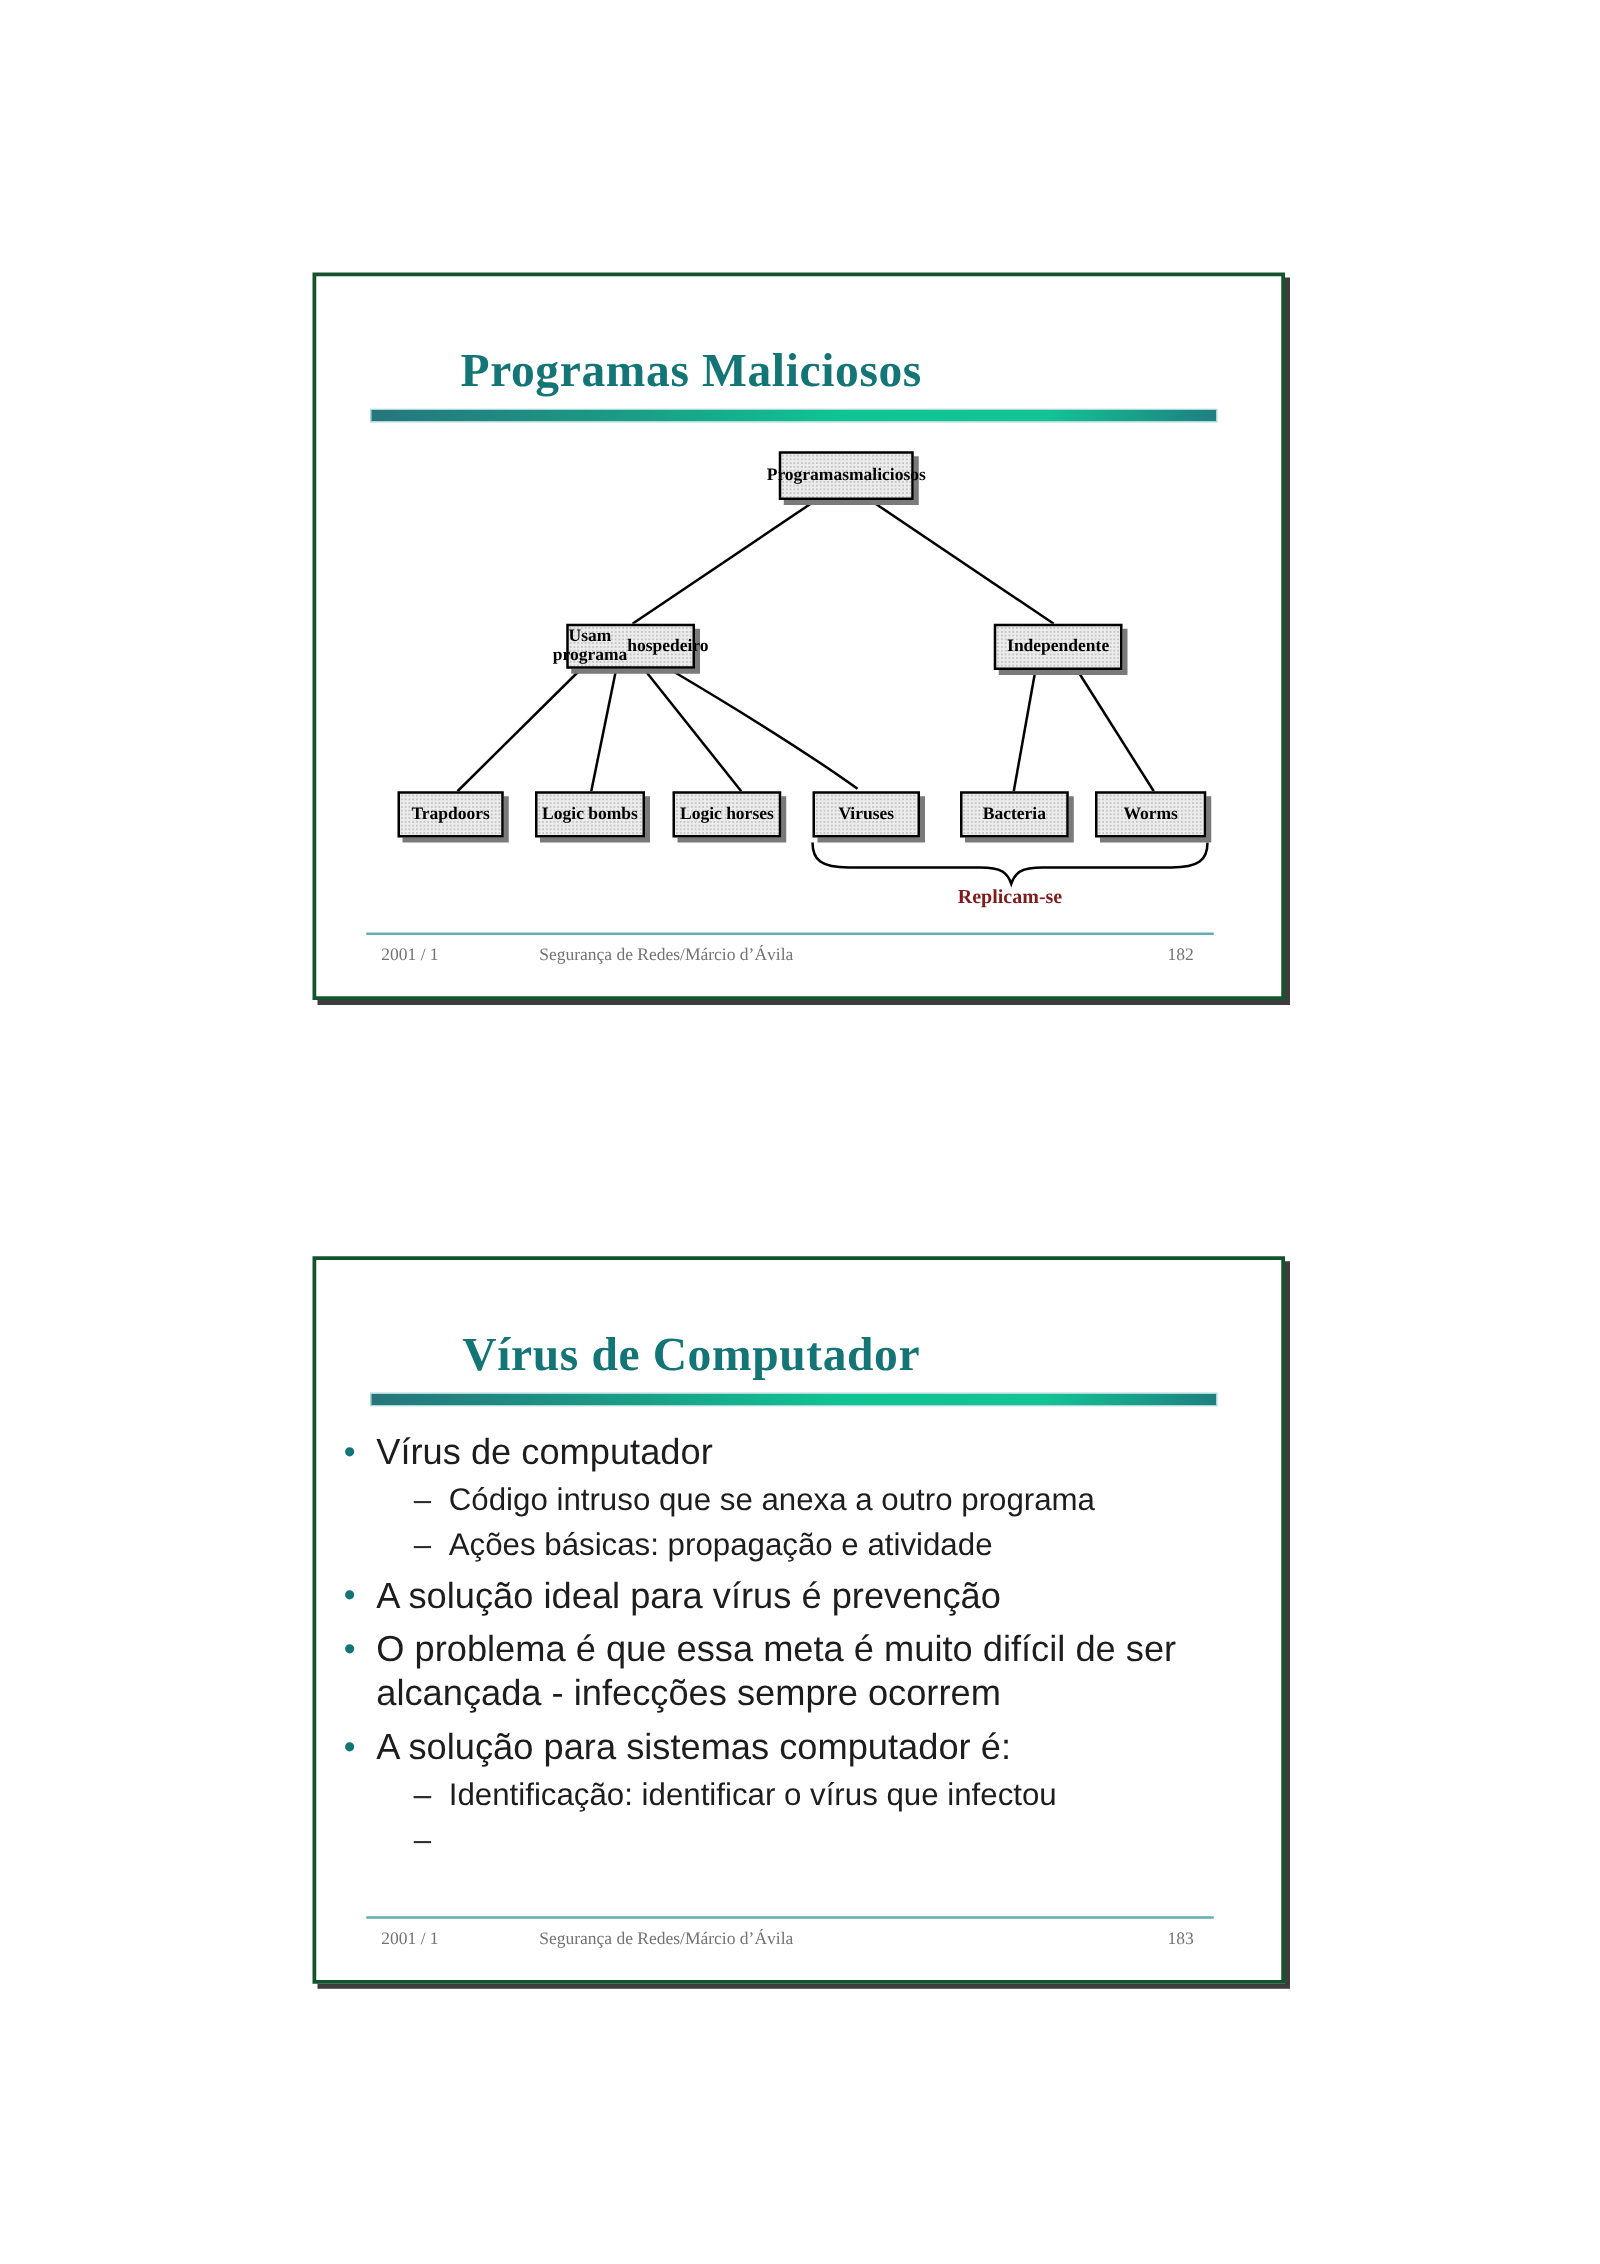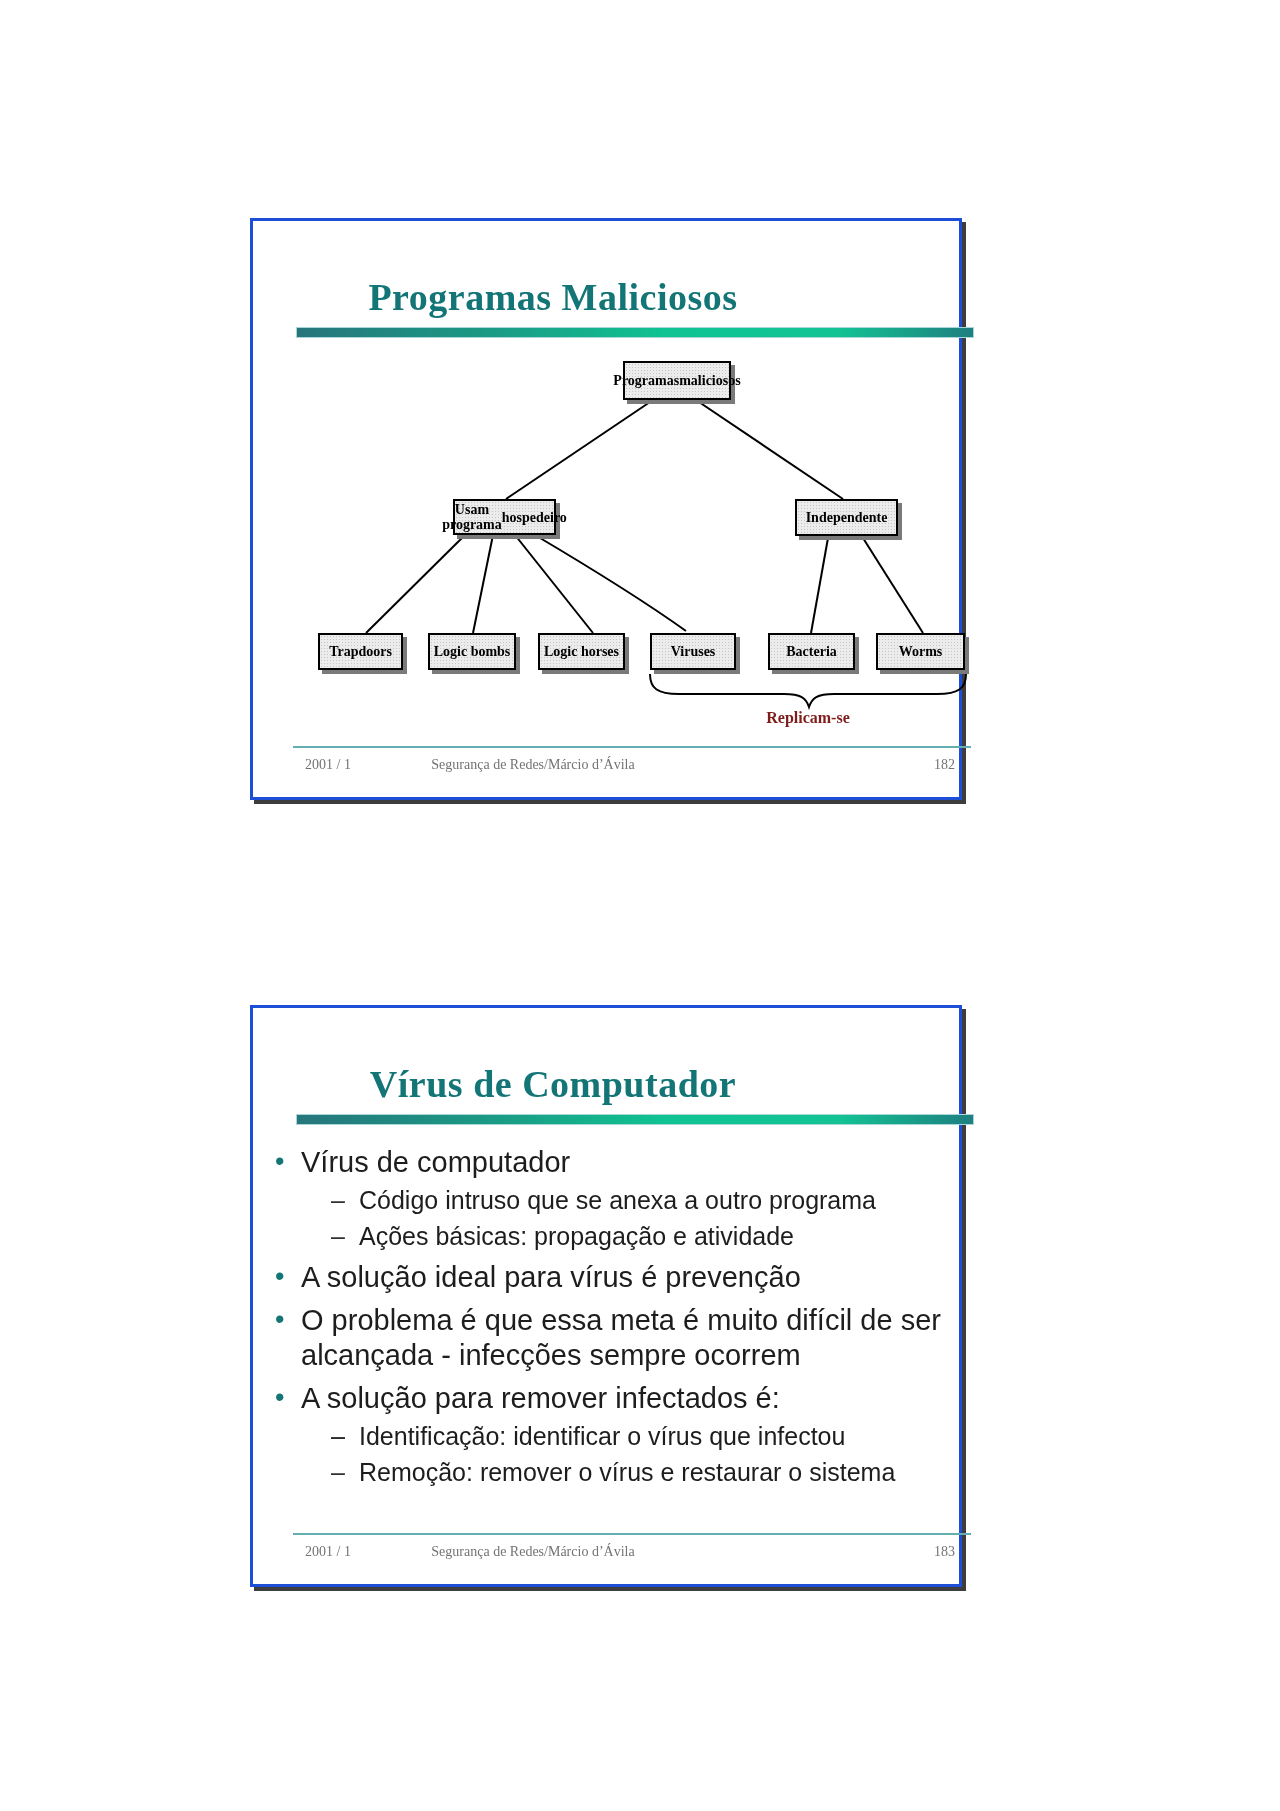--- a/index.html
+++ b/index.html
@@ -1,22 +1,22 @@
 <!DOCTYPE html>
 <html><head>
 <meta charset="utf-8">
 <style>
   html,body{margin:0;padding:0;}
   body{
     width:1280px;height:1811px;background:#ffffff;position:relative;
     font-family:"Liberation Serif", serif;
   }
   .slide{
-    position:absolute;left:250px;width:712px;height:582px;
-    background:#fff;border:3px solid #1d4ed8;box-sizing:border-box;
+    position:absolute;left:250px;width:778px;height:582px;
+    background:#fff;border:3px solid #14532d;box-sizing:border-box;
     box-shadow:4px 4px 0 #3d3d3d;
   }
   #slide1{top:218px;}
   #slide2{top:1005px;}
   .slide-title{
     position:absolute;top:54px;left:0;width:600px;margin:0;
     text-align:center;font-weight:bold;font-size:38px;
     color:#147576;font-family:"Liberation Serif", serif;
     letter-spacing:0.5px;
   }
@@ -150,32 +150,31 @@
     <li class="l1">
       <span class="marker">•</span>
       <span>A solução ideal para vírus é prevenção</span>
     </li>
     <li class="l1">
       <span class="marker">•</span>
       <span>O problema é que essa meta é muito difícil de ser alcançada - infecções sempre ocorrem</span>
     </li>
     <li class="l1">
       <span class="marker">•</span>
-      <span>A solução para remover infectados é:</span>
+      <span>A solução para sistemas computador é:</span>
     </li>
     <li class="l2">
       <span class="marker">–</span>
     </li>
     <li class="l2">
       <span class="marker">–</span>
       <span>Identificação: identificar o vírus que infectou</span>
     </li>
     <li class="l2">
       <span class="marker">–</span>
-      <span>Remoção: remover o vírus e restaurar o sistema</span>
     </li>
   </ul>
 
   <div class="slide-footer">
     <span class="footer-left">2001 / 1</span>
     <span class="footer-center">Segurança de Redes/Márcio d’Ávila</span>
     <span class="footer-right">183</span>
   </div>
 </div>
 

